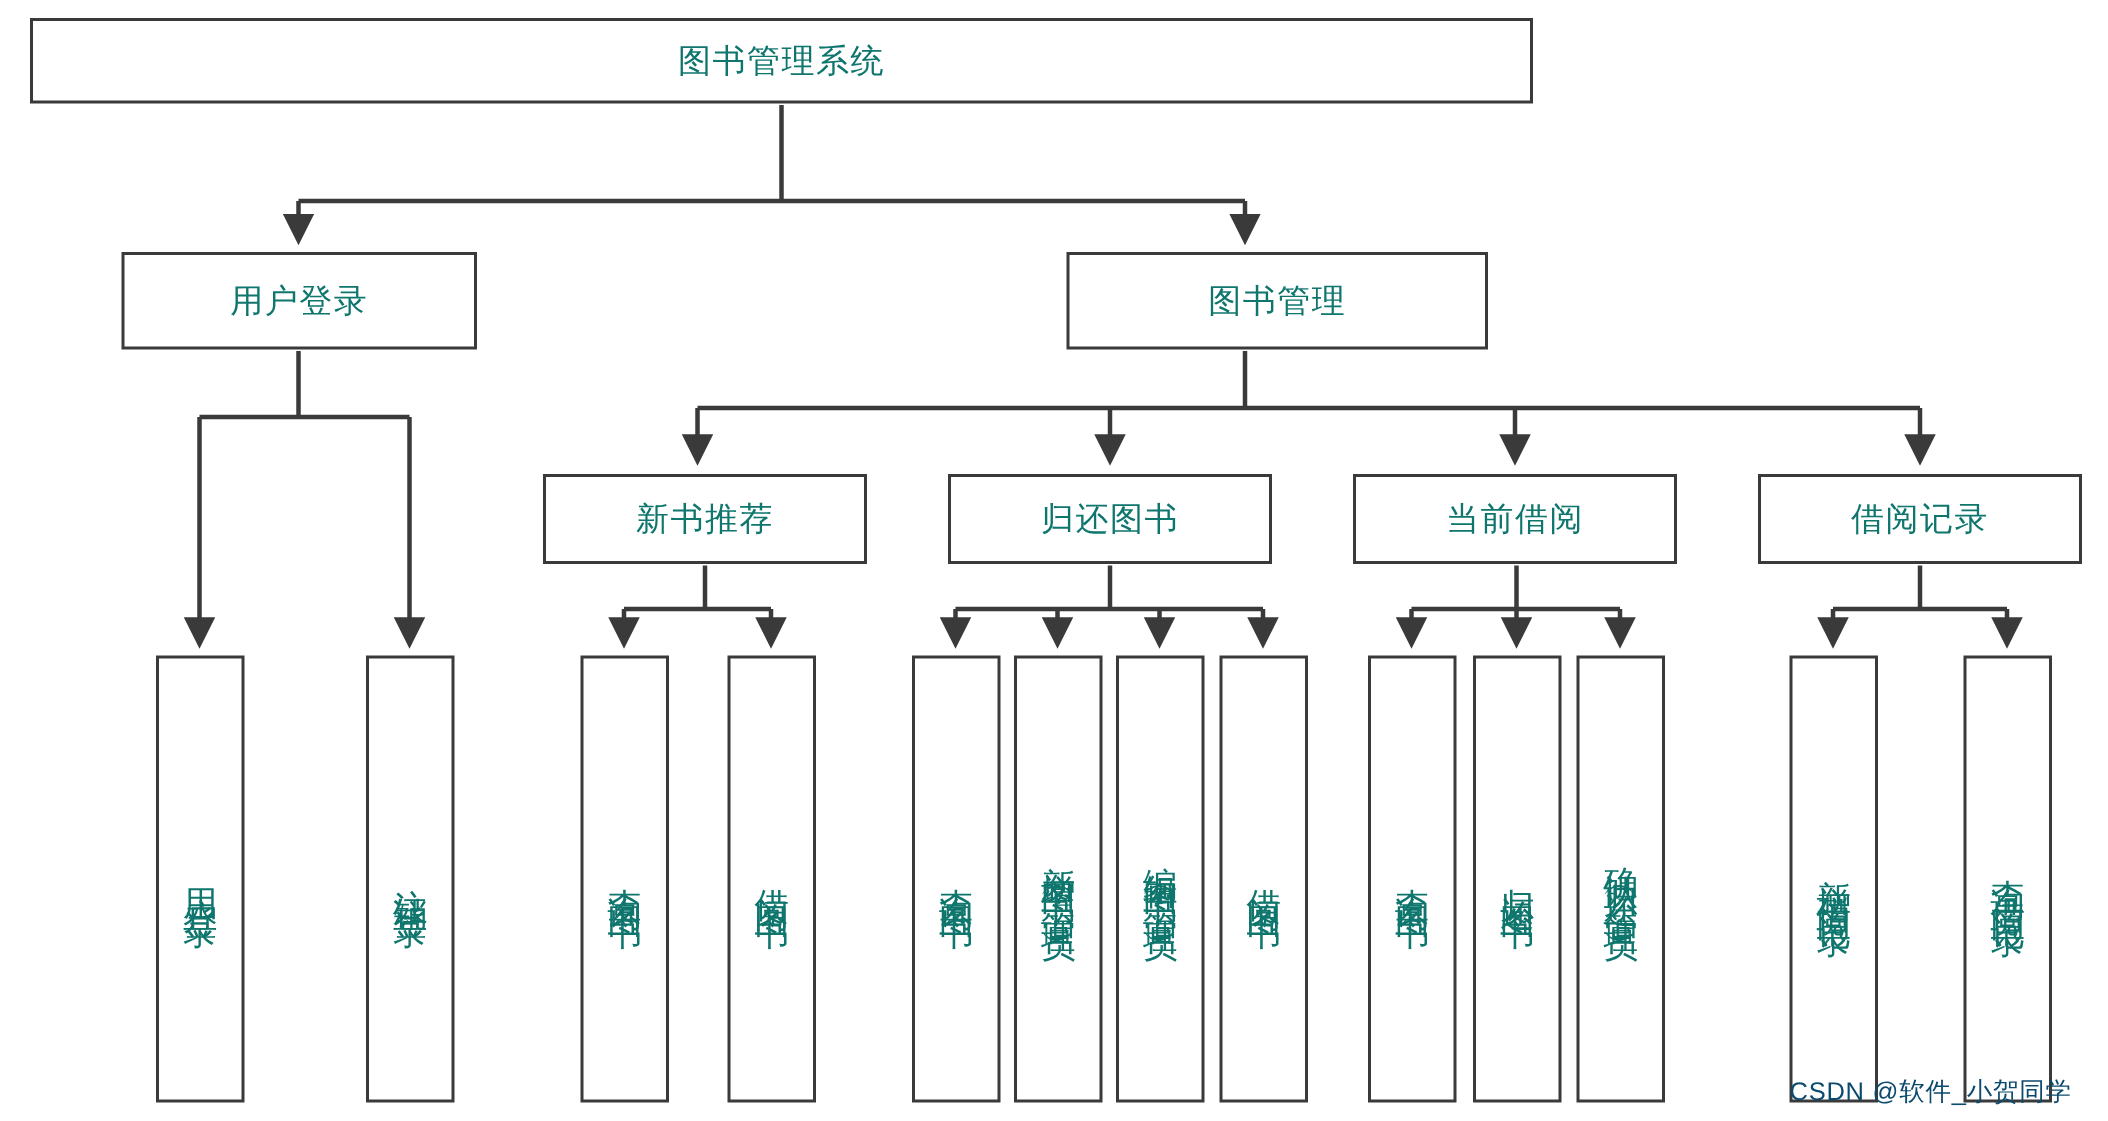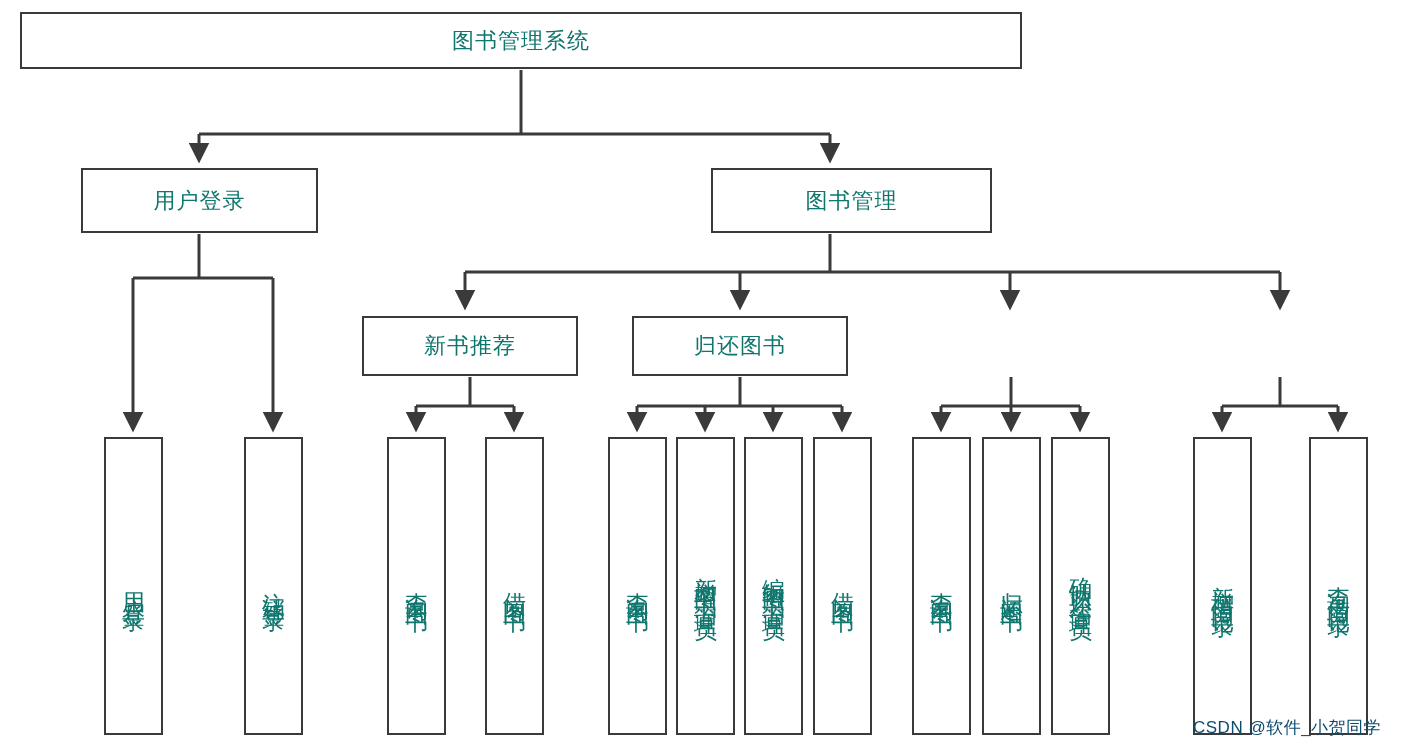--- a/index.html
+++ b/index.html
@@ -141,20 +141,26 @@
   <div class="node h" style="left:711px; top:168px; width:281px; height:65px;">
     <span class="node-label">图书管理</span>
   </div>
 
   <div class="node h" style="left:362px; top:316px; width:216px; height:60px;">
     <span class="node-label">新书推荐</span>
   </div>
   <div class="node h" style="left:632px; top:316px; width:216px; height:60px;">
     <span class="node-label">归还图书</span>
   </div>
+  <div class="node h" style="left:902px; top:316px; width:216px; height:60px;">
+    <span class="node-label">当前借阅</span>
+  </div>
+  <div class="node h" style="left:1172px; top:316px; width:216px; height:60px;">
+    <span class="node-label">借阅记录</span>
+  </div>
 
   <div class="node v" style="left:104px; top:437px; width:59px; height:298px;">
     <span class="node-label">用户登录</span>
   </div>
   <div class="node v" style="left:244px; top:437px; width:59px; height:298px;">
     <span class="node-label">注销登录</span>
   </div>
 
   <div class="node v" style="left:387px; top:437px; width:59px; height:298px;">
     <span class="node-label">查询图书</span>

